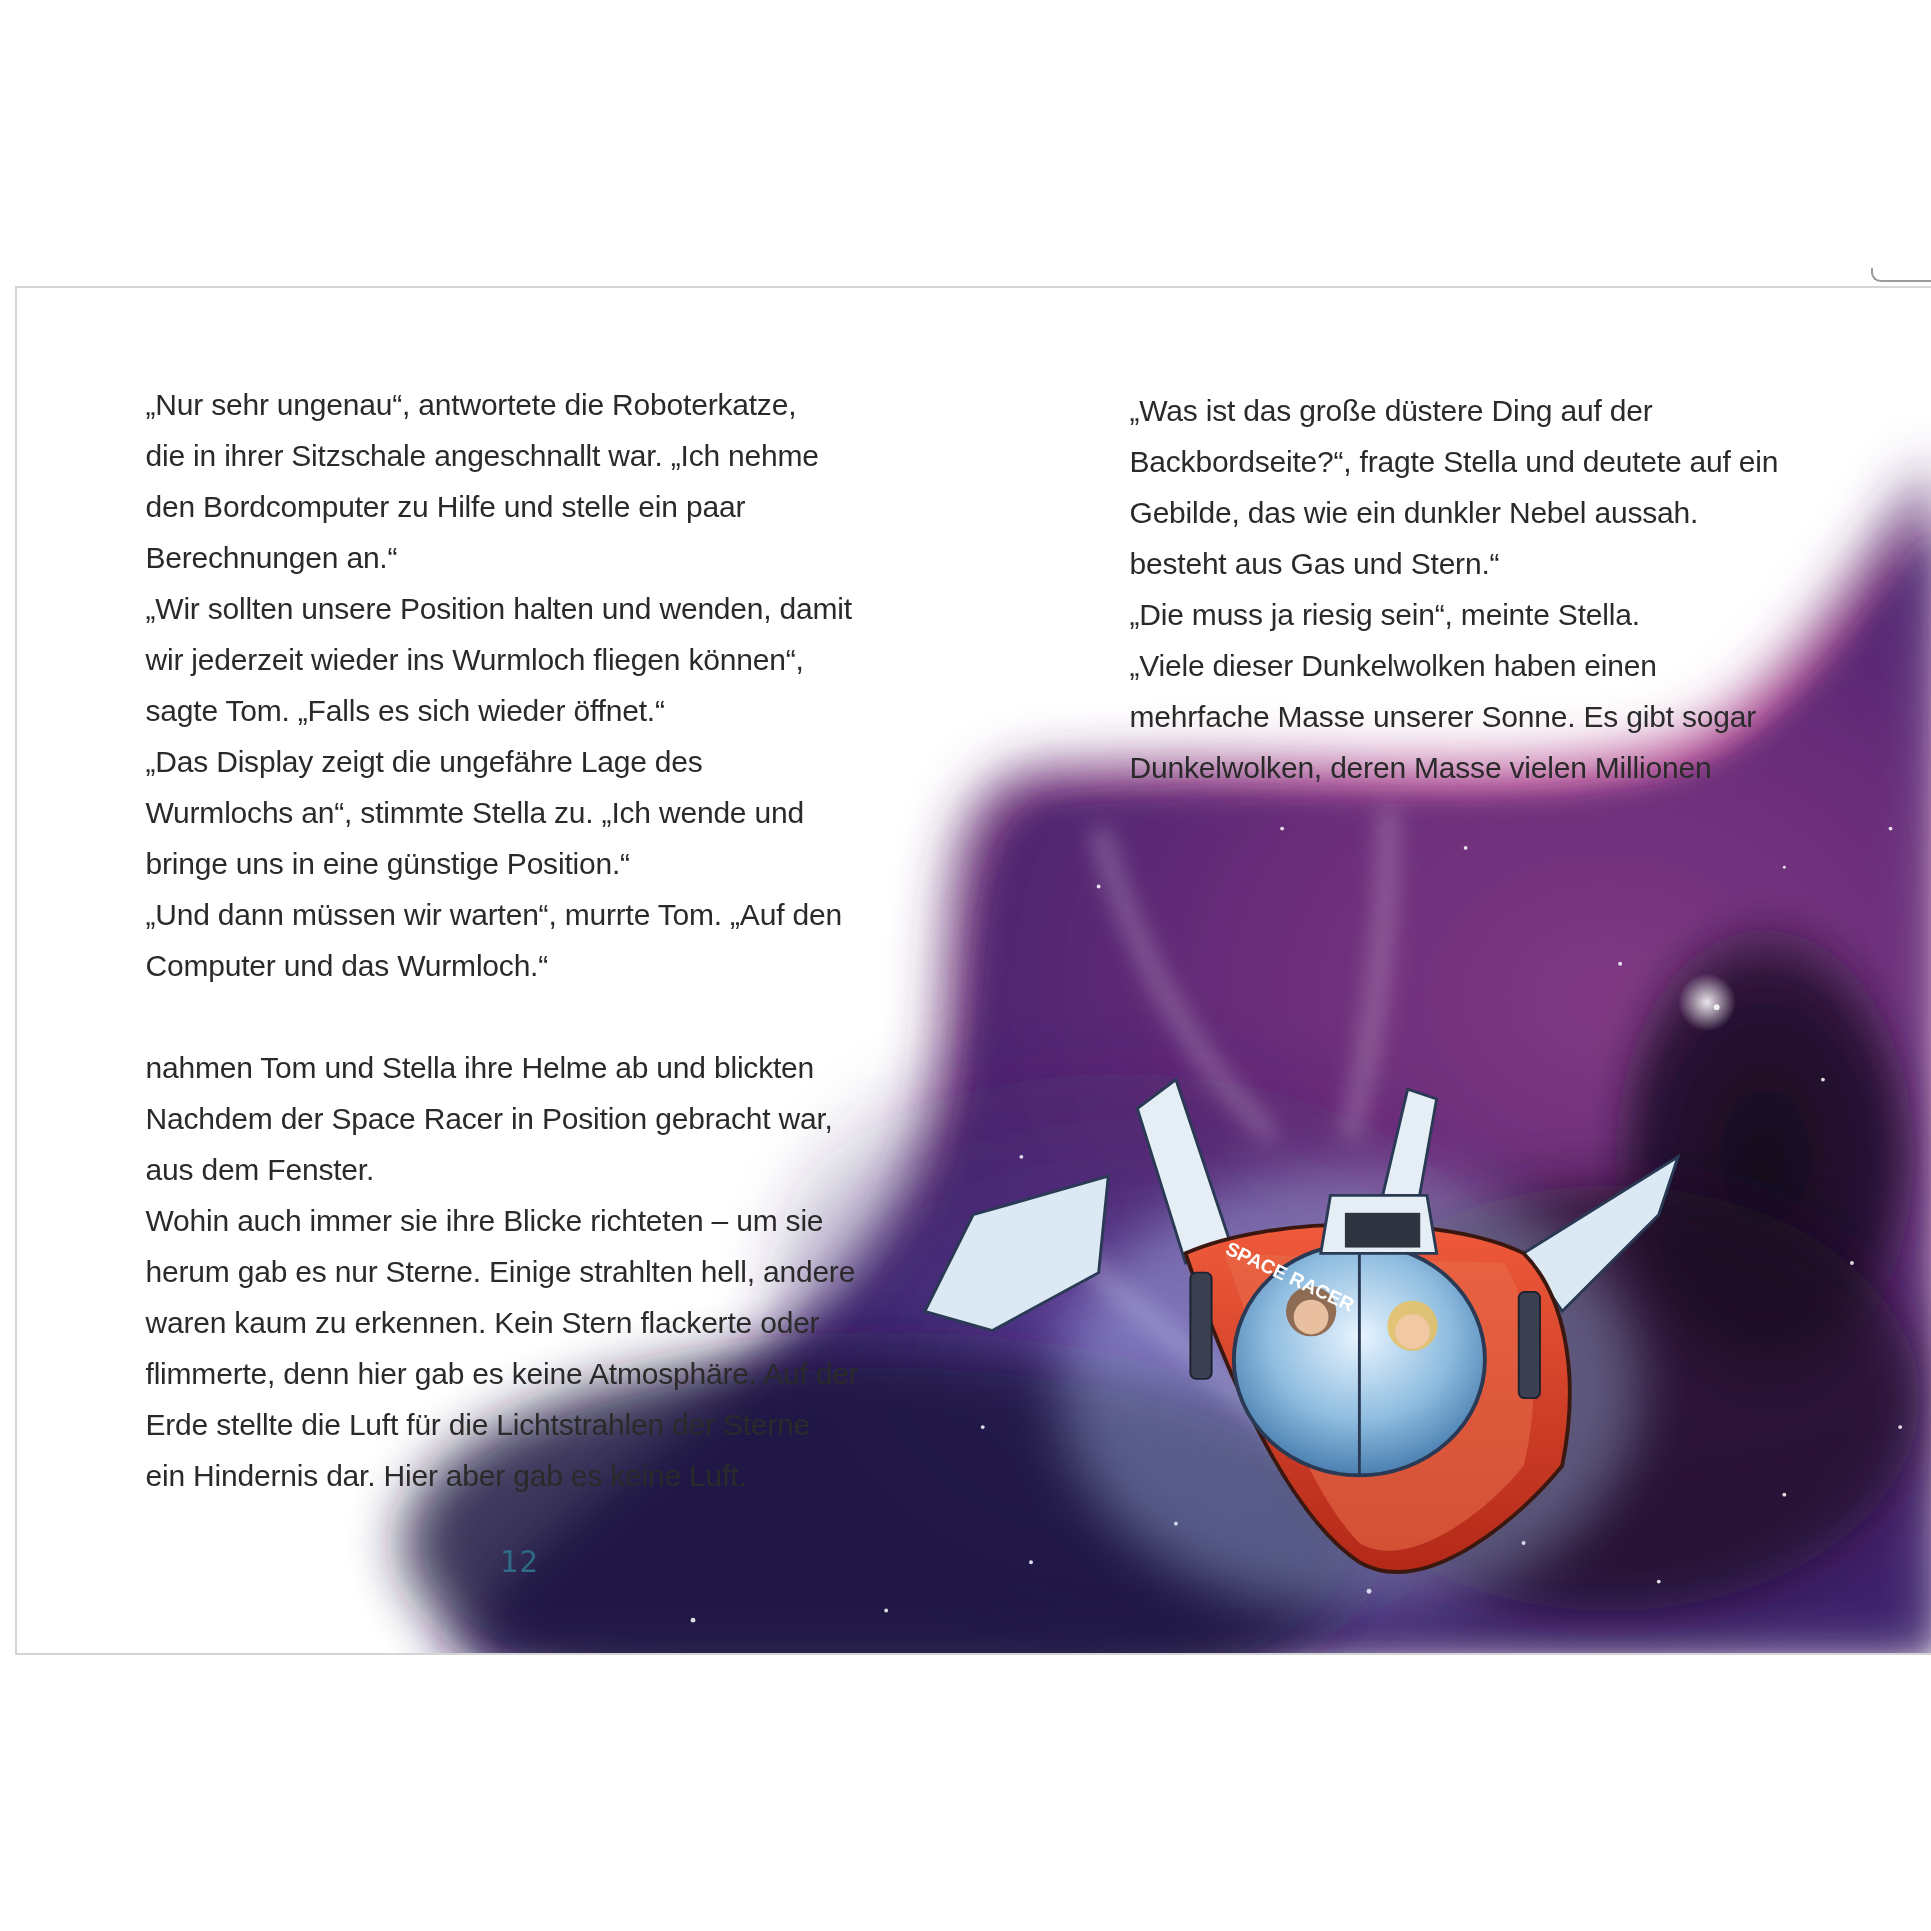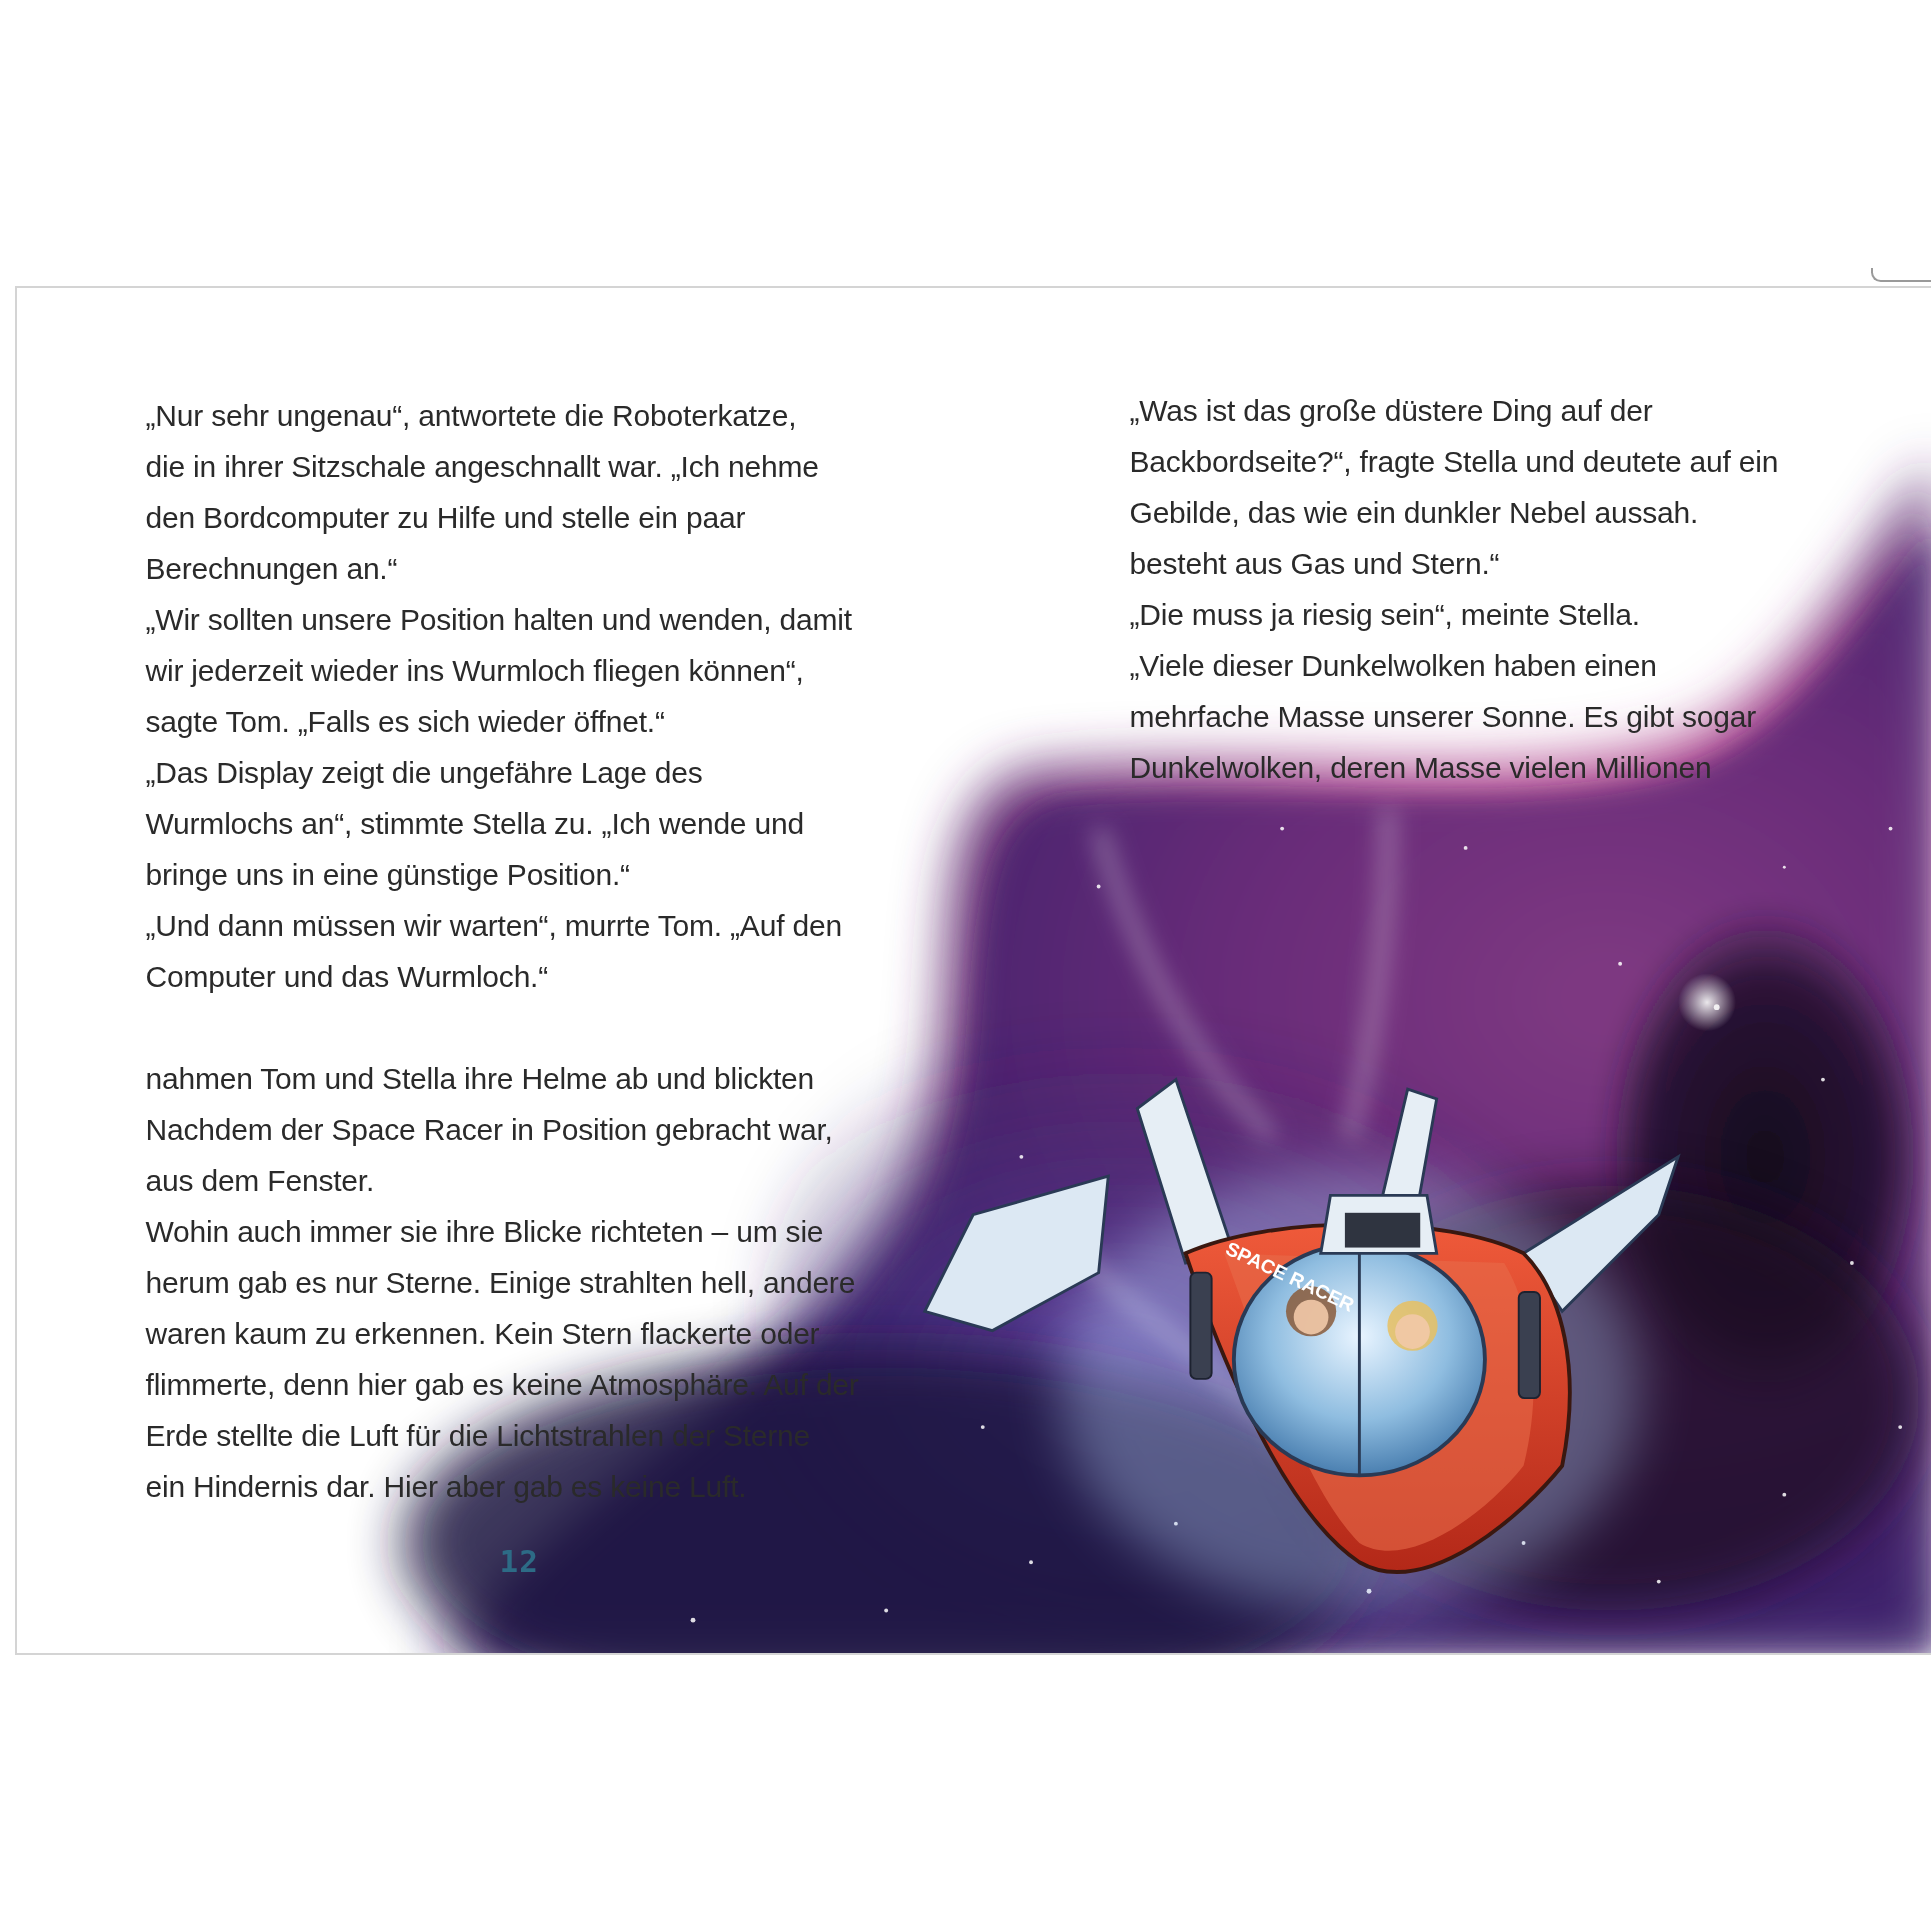--- a/index.html
+++ b/index.html
@@ -55,34 +55,34 @@
     .text-col .line {
       display: block;
       height: 51px;
     }
     .text-col .gap {
       display: block;
       height: 51px;
     }
     .col-left {
       left: 129px;
-      top: 102px;
+      top: 91px;
     }
     .col-right {
       left: 1113px;
       top: 97px;
     }
     .page-number {
       position: absolute;
       left: 483px;
       top: 1255px;
       font-family: "DejaVu Sans Mono", monospace;
       font-size: 31px;
       color: #2d6b86;
-      font-weight: bold;
+      font-weight: normal;
       letter-spacing: 1px;
     }
   </style>
 </head>
 <body>
 
 <div class="page-curl"></div>
 
 <div class="spread">
 

